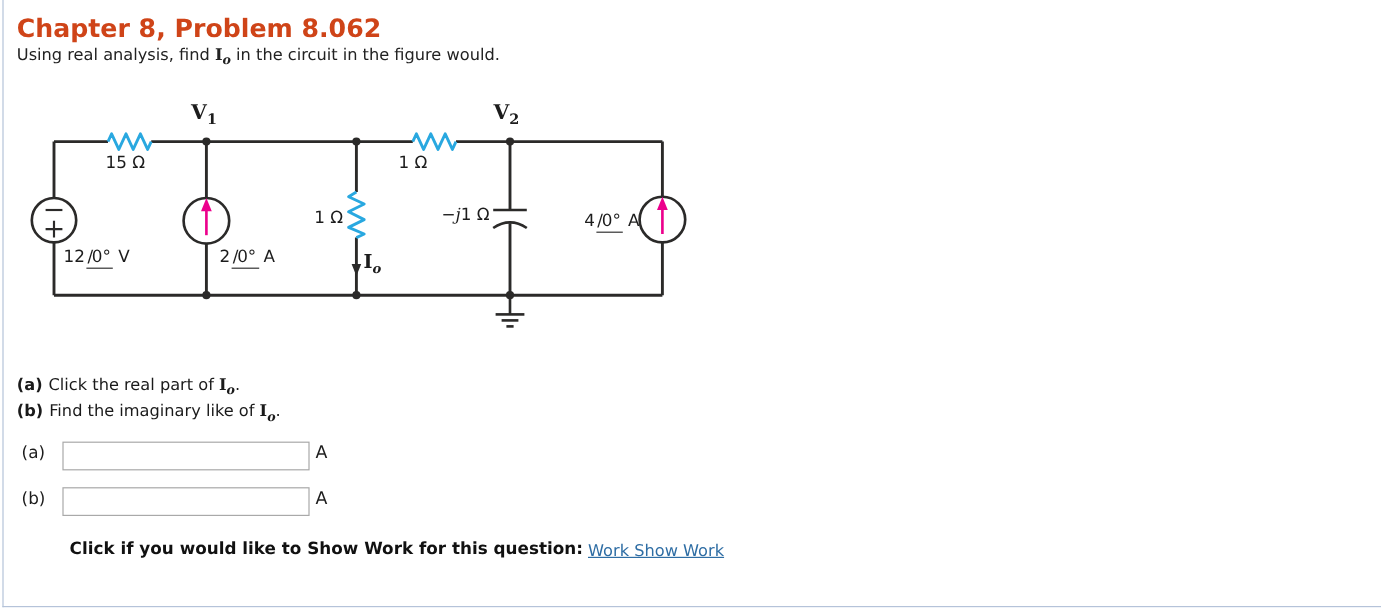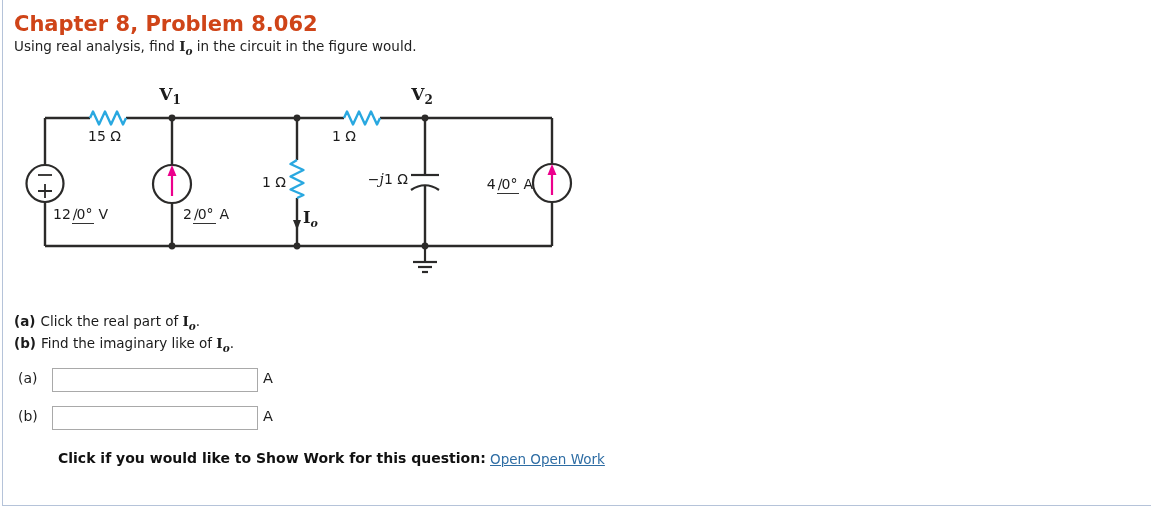--- a/index.html
+++ b/index.html
@@ -147,13 +147,13 @@
 
 <span class="alabel" style="top:370px;">(a)</span>
 <input class="ansinput" style="top: 368px;" value="">
 <span class="aunit" style="top:370px;">A</span>
 
 <span class="alabel" style="top:408px;">(b)</span>
 <input class="ansinput" style="top: 406px;" value="">
 <span class="aunit" style="top:408px;">A</span>
 
 <span class="sw-prompt">Click if you would like to Show Work for this question:</span>
-<a class="sw-link">Open Open Work</a>
+<a class="sw-link">Work Show Work</a>
 
 </body></html>

